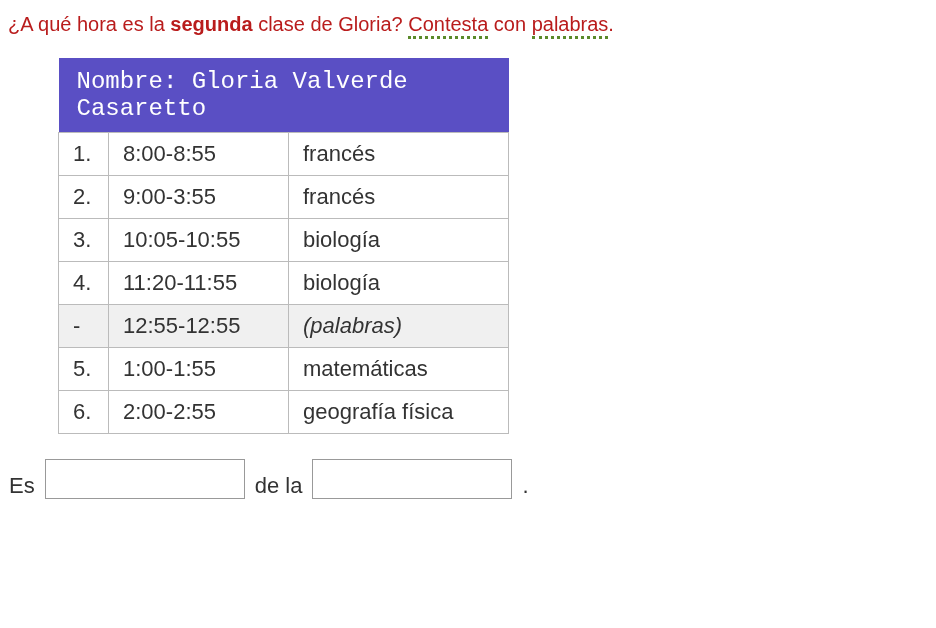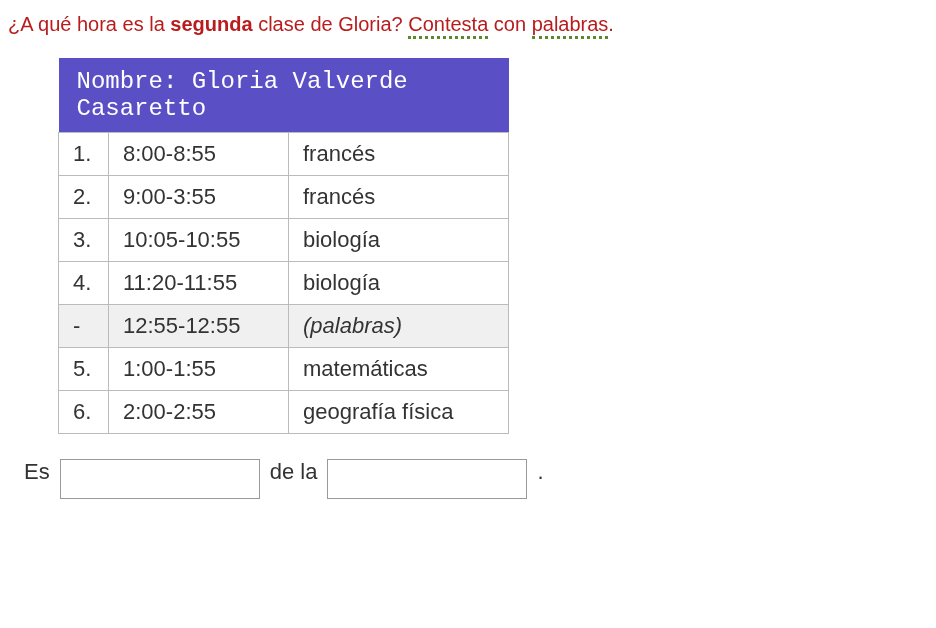--- a/index.html
+++ b/index.html
@@ -63,23 +63,23 @@
     td.time {
       width: 180px;
     }
     td.subject {
       width: 220px;
     }
     .answer-line {
       font-size: 22px;
       color: #333;
       display: flex;
-      align-items: flex-start;
+      align-items: flex-end;
       gap: 10px;
-      margin-left: 16px;
+      margin-left: 1px;
     }
     .answer-line input {
       border: 1px solid #999;
       font-size: 20px;
       padding: 6px 8px;
       height: 40px;
       background: #fff;
       font-family: inherit;
     }
     .input1 {

